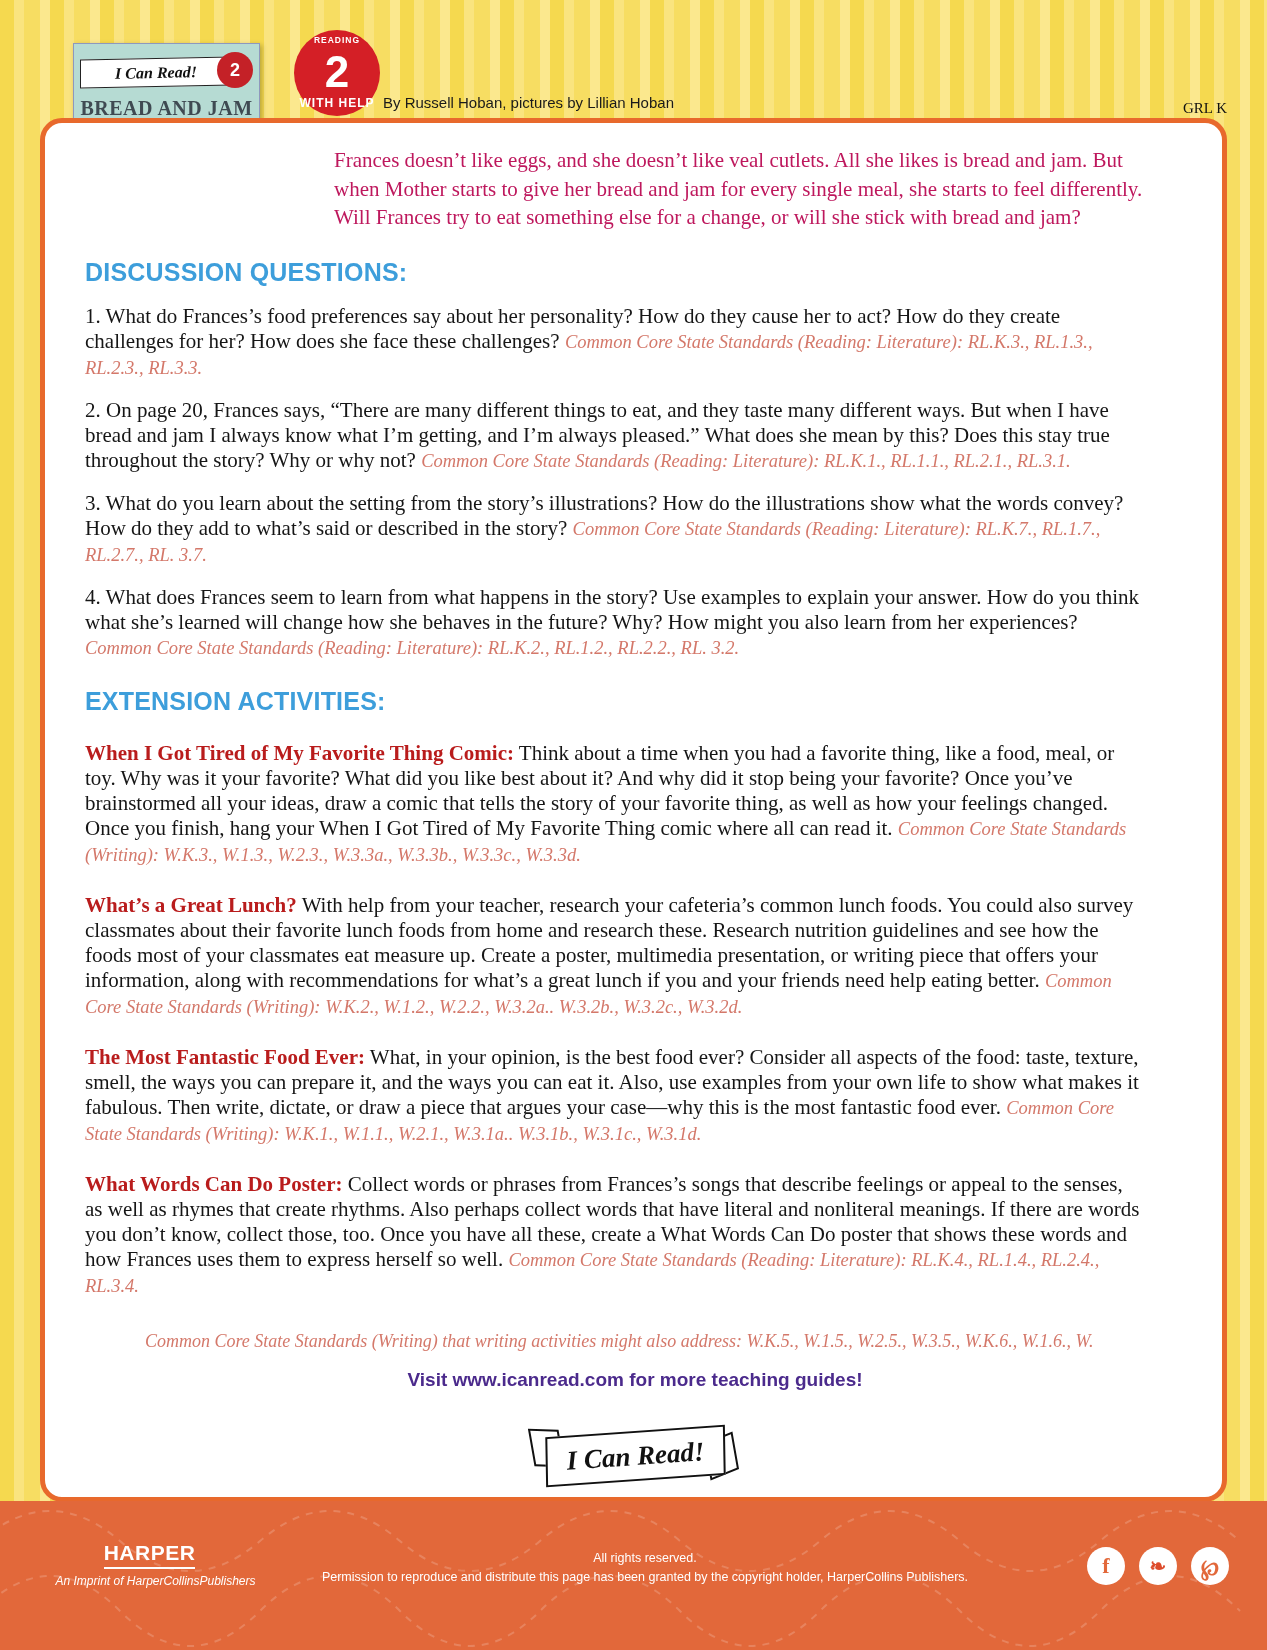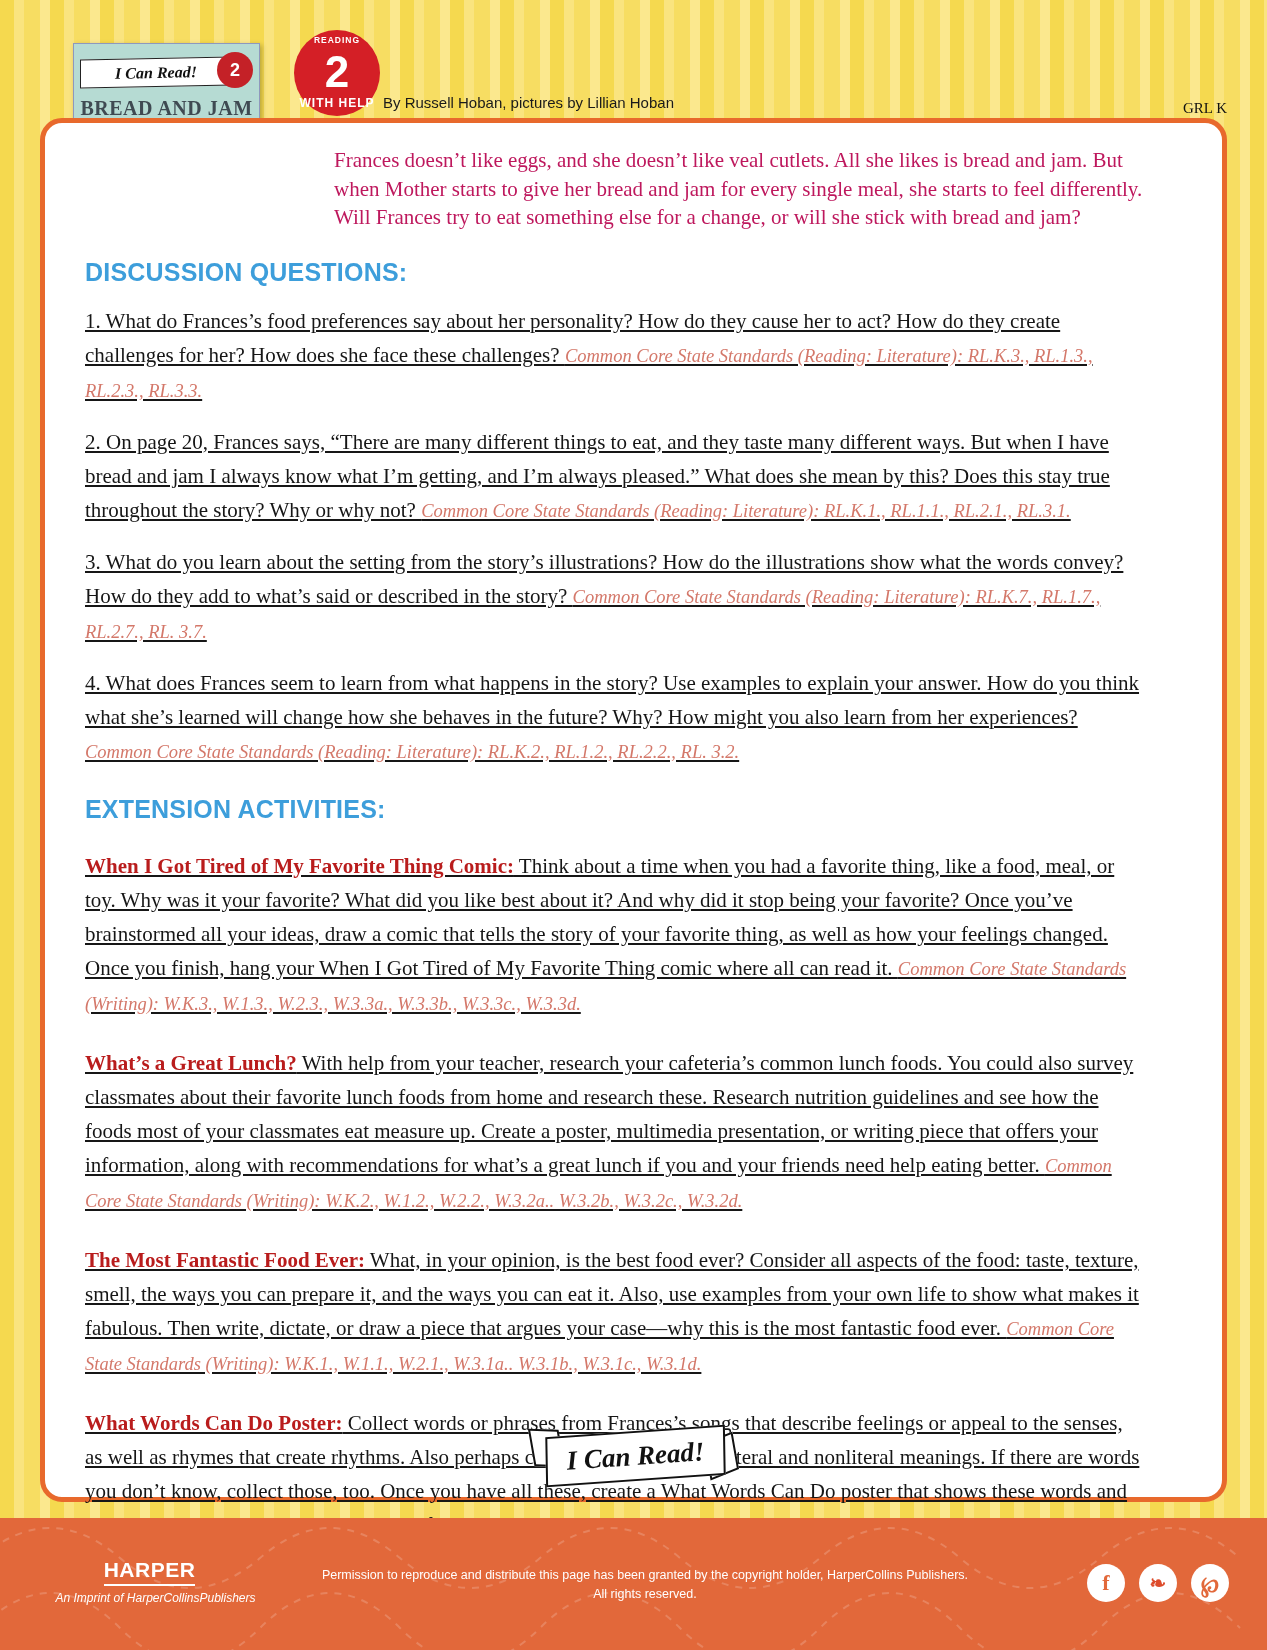--- a/index.html
+++ b/index.html
@@ -307,25 +307,24 @@
     width: 810px;
     font-size: 21px;
     line-height: 28.5px;
     color: #be185d;
     text-align: left;
   }
 
   
   .qa {
     font-size: 21px;
-    line-height: 34px;
+    line-height: 25px;
     color: #161616;
     margin-top: 17px;
     width: 1060px;
-    text-decoration: underline;
   }
 
   .ccss {
     color: #d4786a;
     font-style: italic;
     font-size: 18.5px;
   }
   .act-title {
     color: #b91c1c;
     font-weight: bold;
@@ -387,21 +386,21 @@
   }
   .ribbon-tail-l { left: 0; top: 6px; transform: rotate(-10deg) skewY(12deg); }
   .ribbon-tail-r { right: 0; top: 14px; transform: rotate(-10deg) skewY(-12deg); }
 
   
   .footer {
     position: absolute;
     left: 0;
     bottom: 0;
     width: 1267px;
-    height: 132px;
+    height: 149px;
     background: #e2683a;
     overflow: hidden;
   }
   .footer-swirls {
     position: absolute;
     inset: 0;
     opacity: 0.18;
   }
   .harper-block {
     position: absolute;
@@ -563,22 +562,22 @@
         <path d="M-20,40 q70,-60 140,0 q70,60 140,0 q70,-60 140,0 q70,60 140,0 q70,-60 140,0 q70,60 140,0 q70,-60 140,0 q70,60 140,0 q70,-60 140,0"></path>
       </g>
     </svg>
 
     <div class="harper-block">
       <div class="harper-word">HARPER</div>
       <div class="harper-sub">An Imprint of HarperCollinsPublishers</div>
     </div>
 
     <div class="permission">
+      <div>All rights reserved.</div>
       <div>Permission to reproduce and distribute this page has been granted by the copyright holder, HarperCollins Publishers.</div>
-      <div>All rights reserved.</div>
     </div>
 
     <div class="social">
       <div class="social-btn fb">f</div>
       <div class="social-btn tw">❧</div>
       <div class="social-btn pi">℘</div>
     </div>
   </div>
 
 </div>

